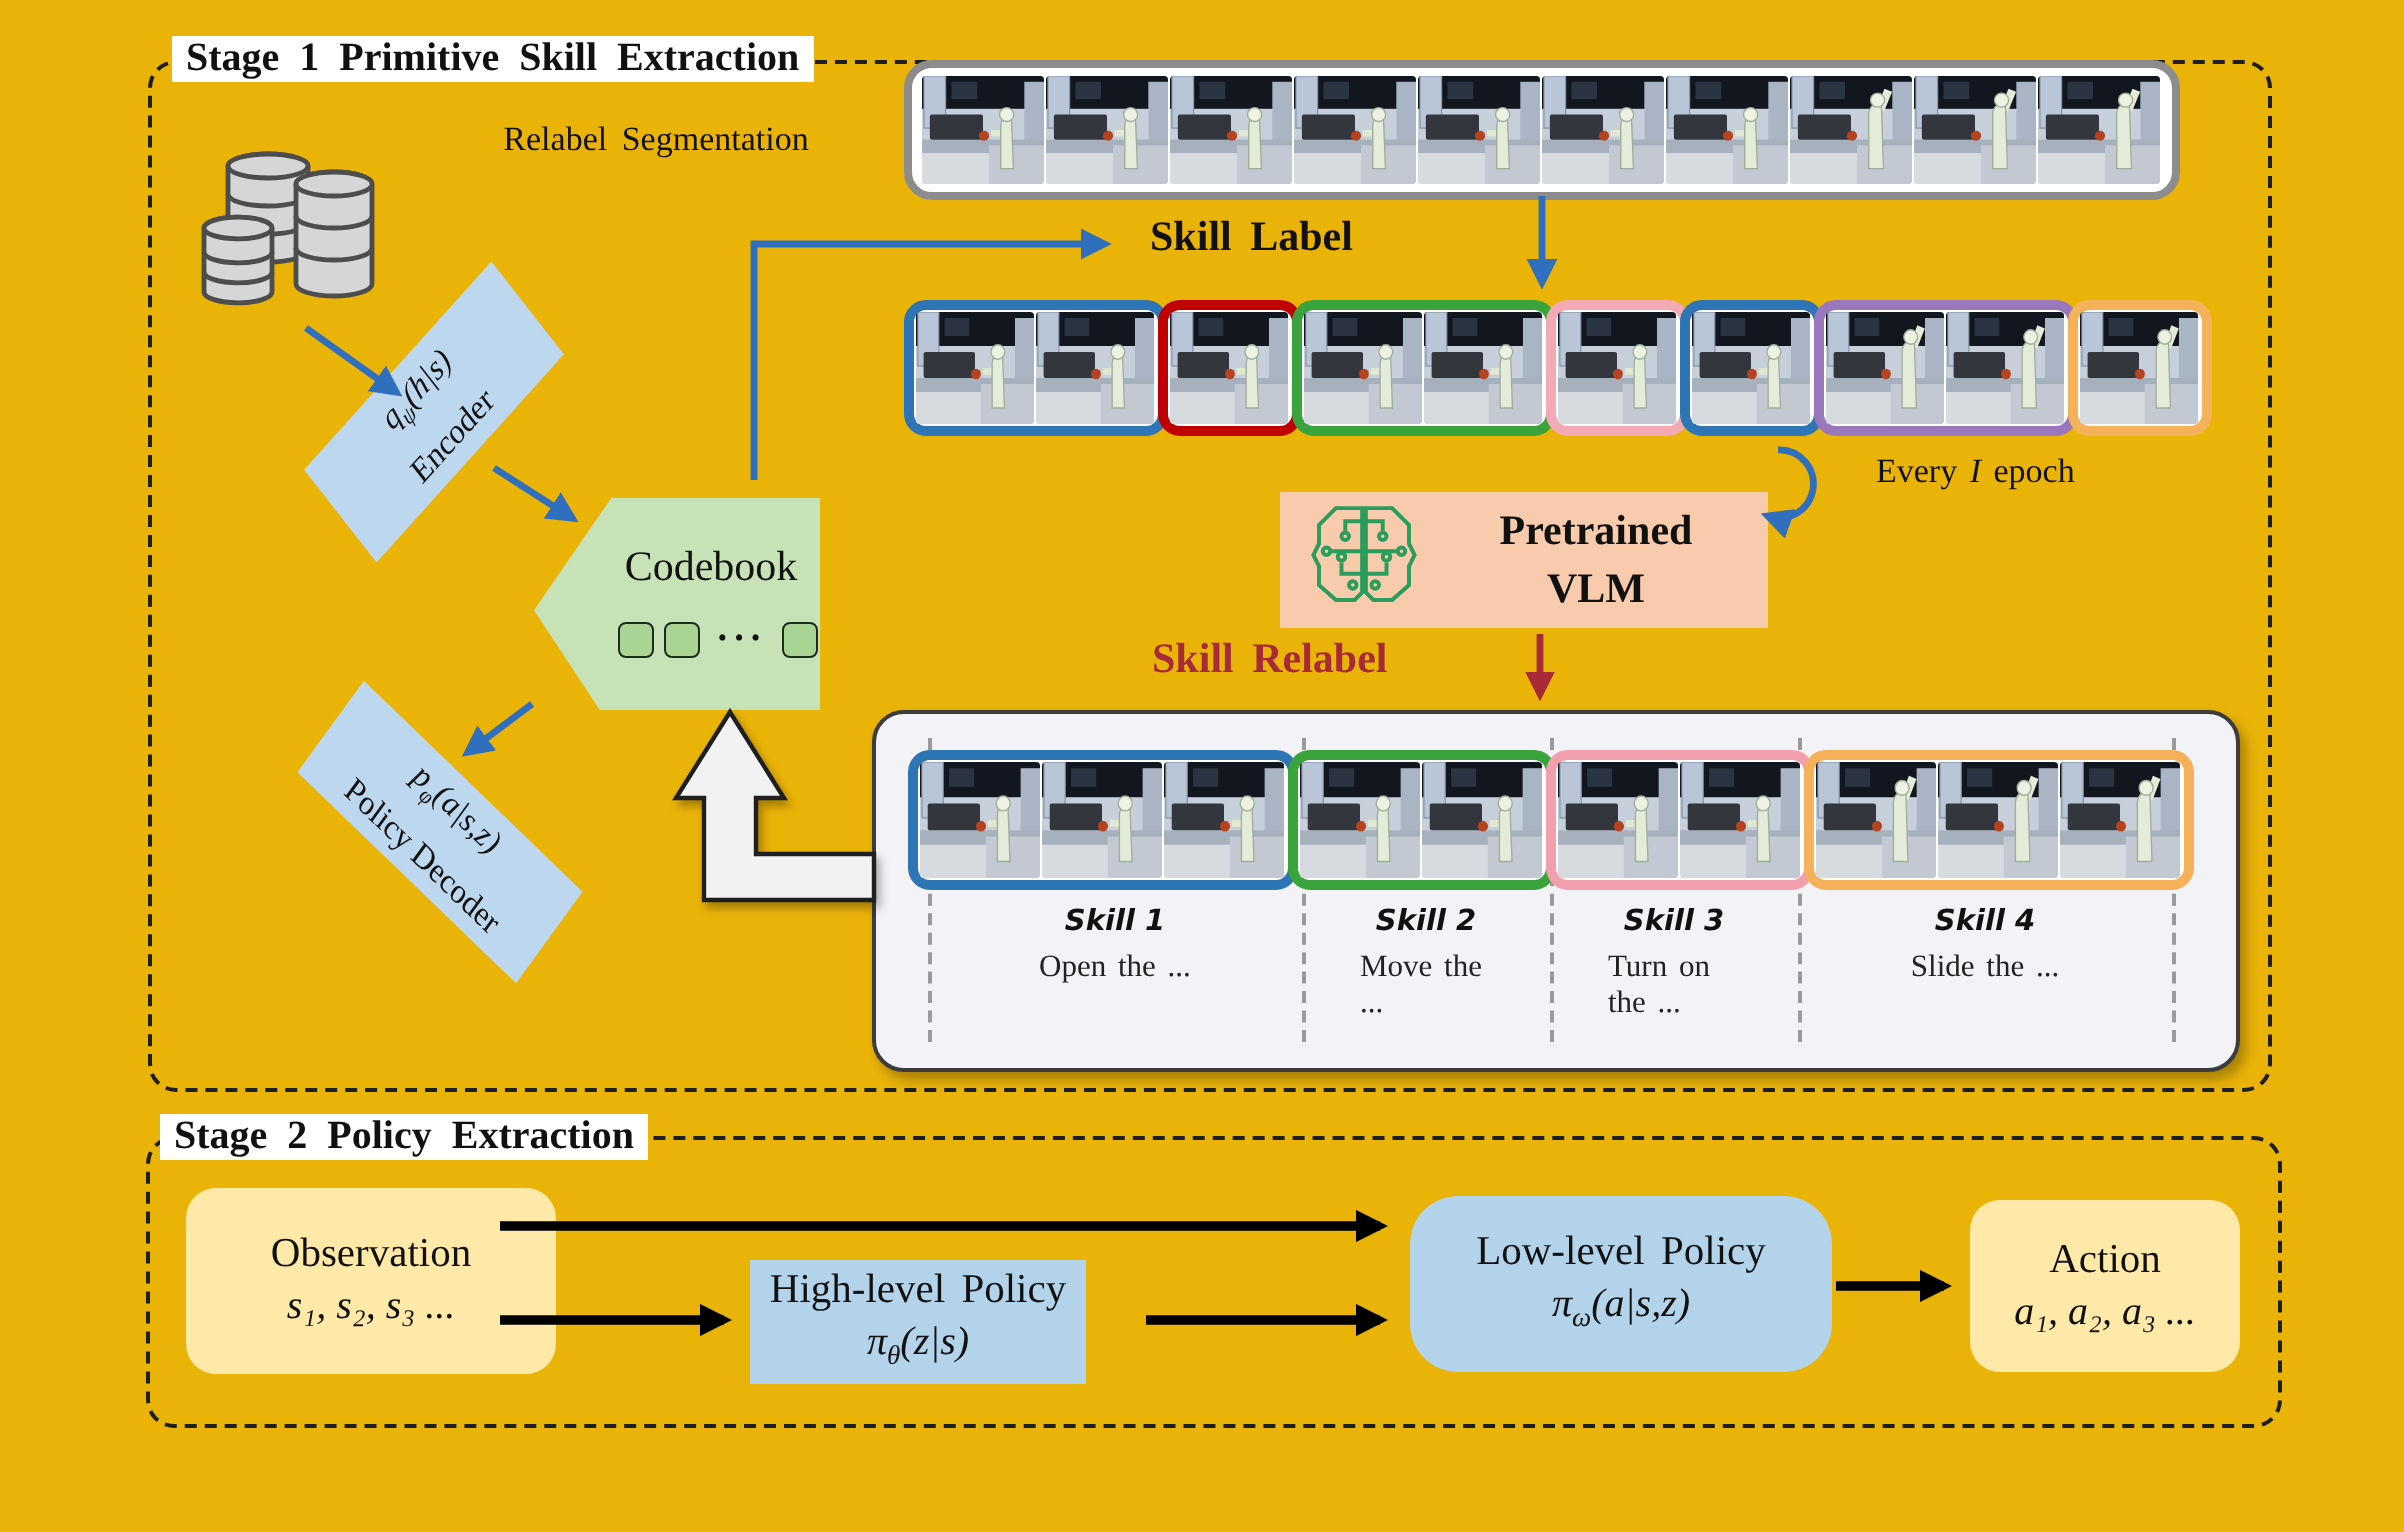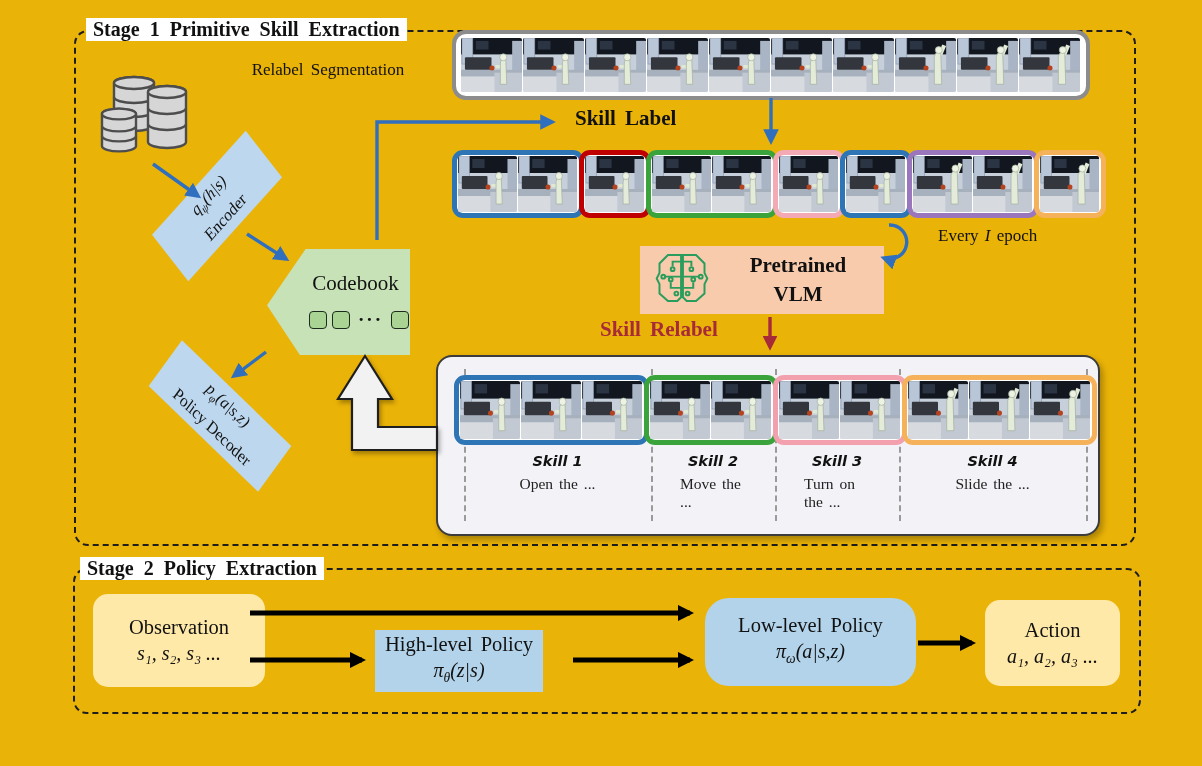--- a/index.html
+++ b/index.html
@@ -42,41 +42,41 @@
   #skill-label{position:absolute;left:575px;top:106px;font-size:21px;font-weight:bold;
                word-spacing:4px;z-index:3;}
   #every-epoch{position:absolute;left:938px;top:226px;font-size:17px;word-spacing:2px;z-index:3;}
   #every-epoch i{font-family:"Liberation Serif",serif;}
   
   #vlm-box{position:absolute;left:640px;top:246px;width:244px;height:68px;background:#f8cbad;
            display:flex;align-items:center;z-index:2;}
   #vlm-text{flex:1;text-align:center;font-weight:bold;font-size:21px;line-height:29px;}
   #brain{margin-left:12px;}
   #skill-relabel{position:absolute;left:576px;top:317px;font-size:21px;font-weight:bold;
-                 color:#a62a38;word-spacing:4px;z-index:3;margin-left:24px;}
+                 color:#a62a38;word-spacing:4px;z-index:3;}
   
   #panel{position:absolute;left:436px;top:355px;width:660px;height:177px;background:#f3f3f7;
-         border:2.5px solid #3c3c3c;border-radius:16px;box-shadow:3px 4px 6px rgba(0,0,0,0.28);z-index:2;}
+         border:2.5px solid #3c3c3c;border-radius:16px;box-shadow:3px 4px 6px rgba(0,0,0,0.28);z-index:2;padding-left:20px;}
   #strip3{position:absolute;left:16px;top:18px;display:flex;}
   #strip3 .frame{width:60px;height:58px;}
   .vsep{position:absolute;top:12px;height:152px;border-left:2px dashed #9a9a9a;}
   .skillcols{position:absolute;left:26px;top:96px;display:flex;}
   .skillcol{text-align:center;}
   .skillcol.w1,.skillcol.w4{width:187px;}
   .skillcol.w2,.skillcol.w3{width:124px;}
   .skill-name{font-family:"DejaVu Sans",sans-serif;font-style:italic;font-weight:bold;
               font-size:14.5px;margin-bottom:6px;}
   .skill-desc{font-size:15.5px;color:#222;word-spacing:2px;margin:0 auto;}
   .skillcol.w2 .skill-desc,.skillcol.w3 .skill-desc{max-width:66px;text-align:left;}
   
   .s2box{position:absolute;display:flex;flex-direction:column;align-items:center;
          justify-content:center;text-align:center;z-index:2;}
   .yellow{background:#ffe9a8;border-radius:15px;}
   .blue{background:#b2d3ea;}
-  #obs-box{left:93px;top:594px;width:172px;height:93px;}
+  #obs-box{left:93px;top:594px;width:185px;height:93px;}
   #high-box{left:375px;top:630px;width:168px;height:62px;}
   #low-box{left:705px;top:598px;width:211px;height:88px;border-radius:24px;}
   #action-box{left:985px;top:600px;width:135px;height:86px;}
   .s2box .ttl{font-size:20.5px;line-height:26px;word-spacing:3px;}
   .s2box .mathline{font-style:italic;font-size:20px;line-height:27px;}
   
   #overlay{position:absolute;left:0;top:0;width:1202px;height:766px;pointer-events:none;z-index:4;}
   #elbow{filter:drop-shadow(2px 3px 2px rgba(0,0,0,0.3));}
 </style>
 </head>

